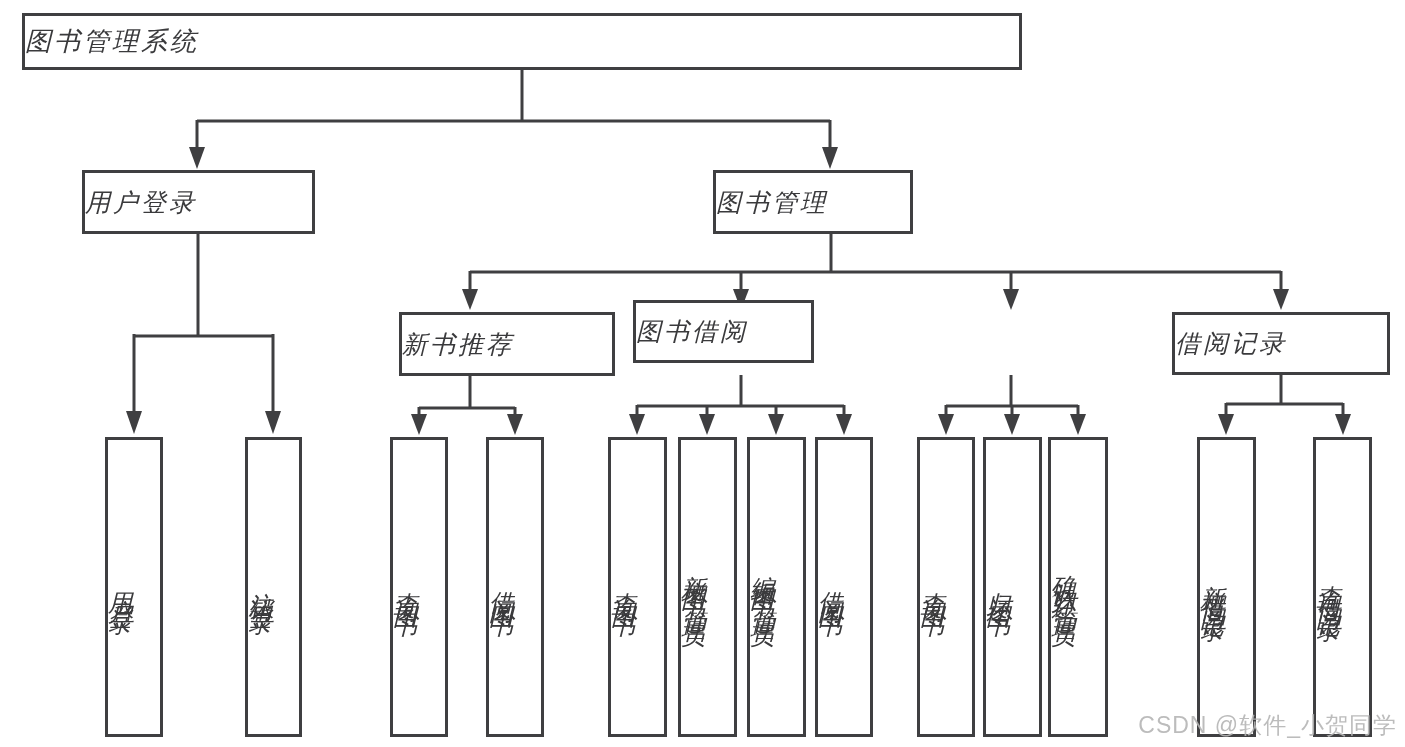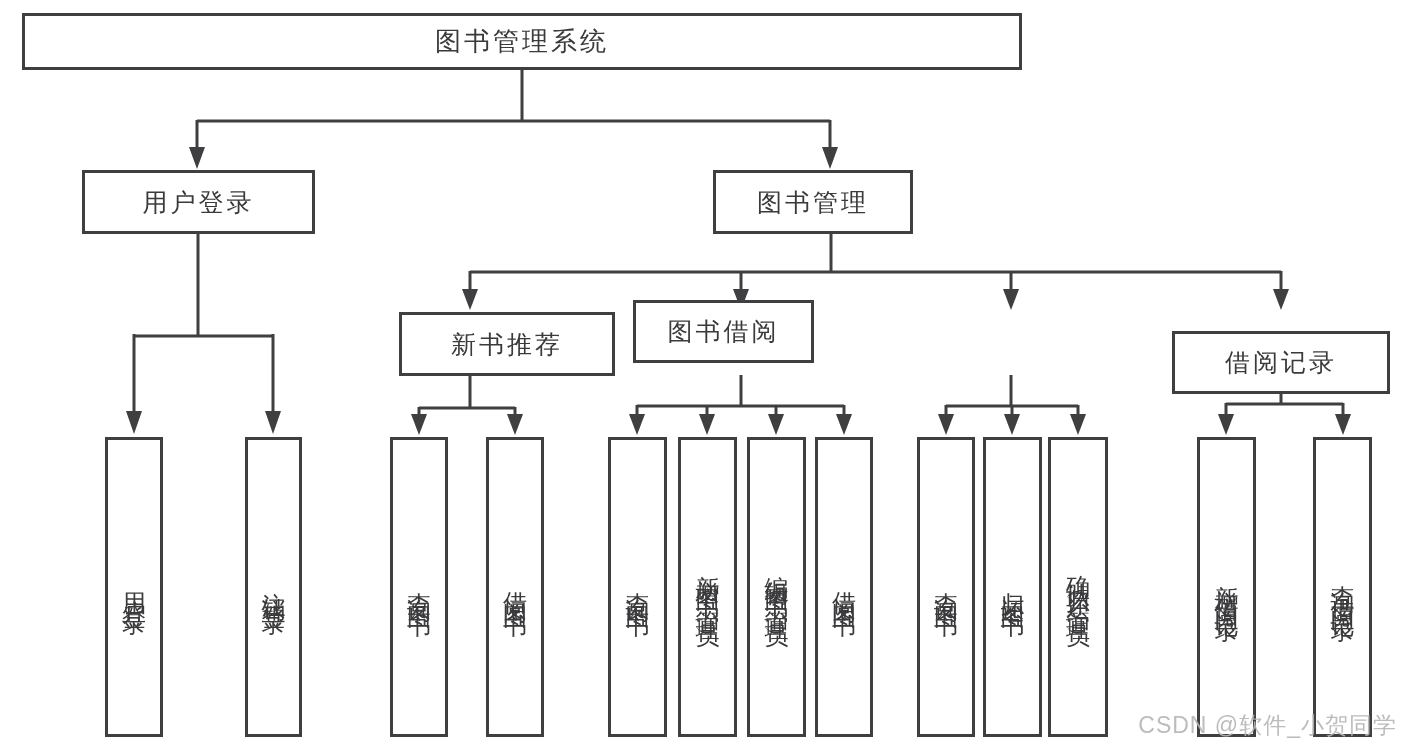--- a/index.html
+++ b/index.html
@@ -26,22 +26,22 @@
     pointer-events: none;
   }
   .connectors line { stroke: var(--line); stroke-width: 3; }
   .connectors polygon { fill: var(--line); }
   .node {
     position: absolute;
     border: 3px solid var(--line);
     background: #ffffff;
     display: flex;
     align-items: center;
-    justify-content: center;
     color: var(--text);
+    font-style: italic;
   }
   .hnode span {
     font-size: 25px;
     letter-spacing: 3px;
     color: var(--text);
     white-space: nowrap;
   }
   .root-node span { font-size: 26px; }
   .vnode span {
     writing-mode: vertical-rl;
@@ -140,21 +140,21 @@
   <div class="node hnode" style="left:713px; top:170px; width:200px; height:64px;">
     <span>图书管理</span>
   </div>
 
   <div class="node hnode" style="left:362px; top:312px; width:216px; height:64px;margin-left:37px;">
     <span>新书推荐</span>
   </div>
   <div class="node hnode" style="left:633px; top:300px; width:181px; height:63px;">
     <span>图书借阅</span>
   </div>
-  <div class="node hnode" style="left:1172px; top:312px; width:218px; height:63px;margin-top:19px;">
+  <div class="node hnode" style="left:1172px; top:312px; width:218px; height:63px;">
     <span>借阅记录</span>
   </div>
 
   <div class="node vnode" style="left:105px; top:437px; width:58px; height:300px;">
     <span>用户登录</span>
   </div>
   <div class="node vnode" style="left:245px; top:437px; width:57px; height:300px;">
     <span>注销登录</span>
   </div>
 

